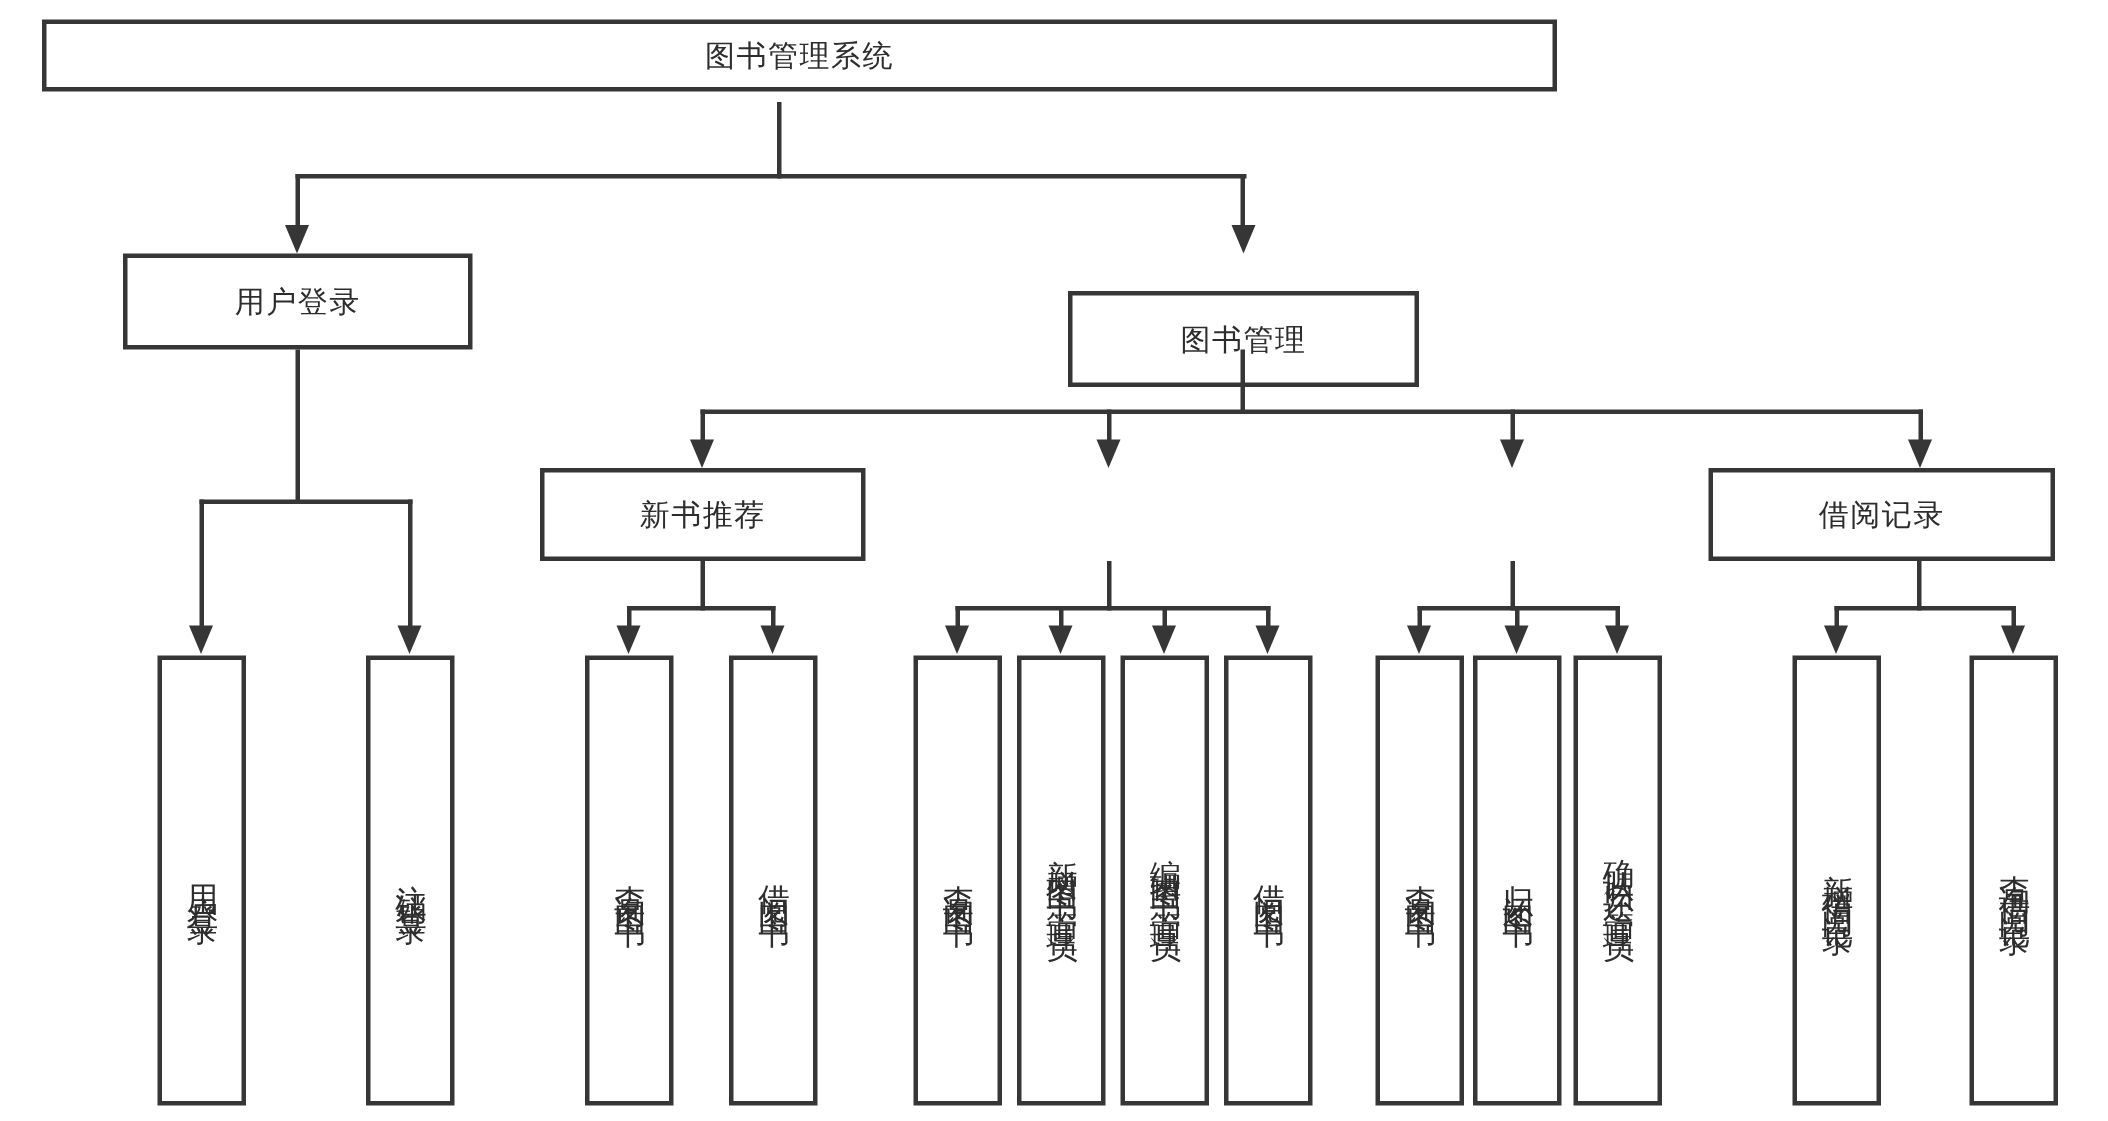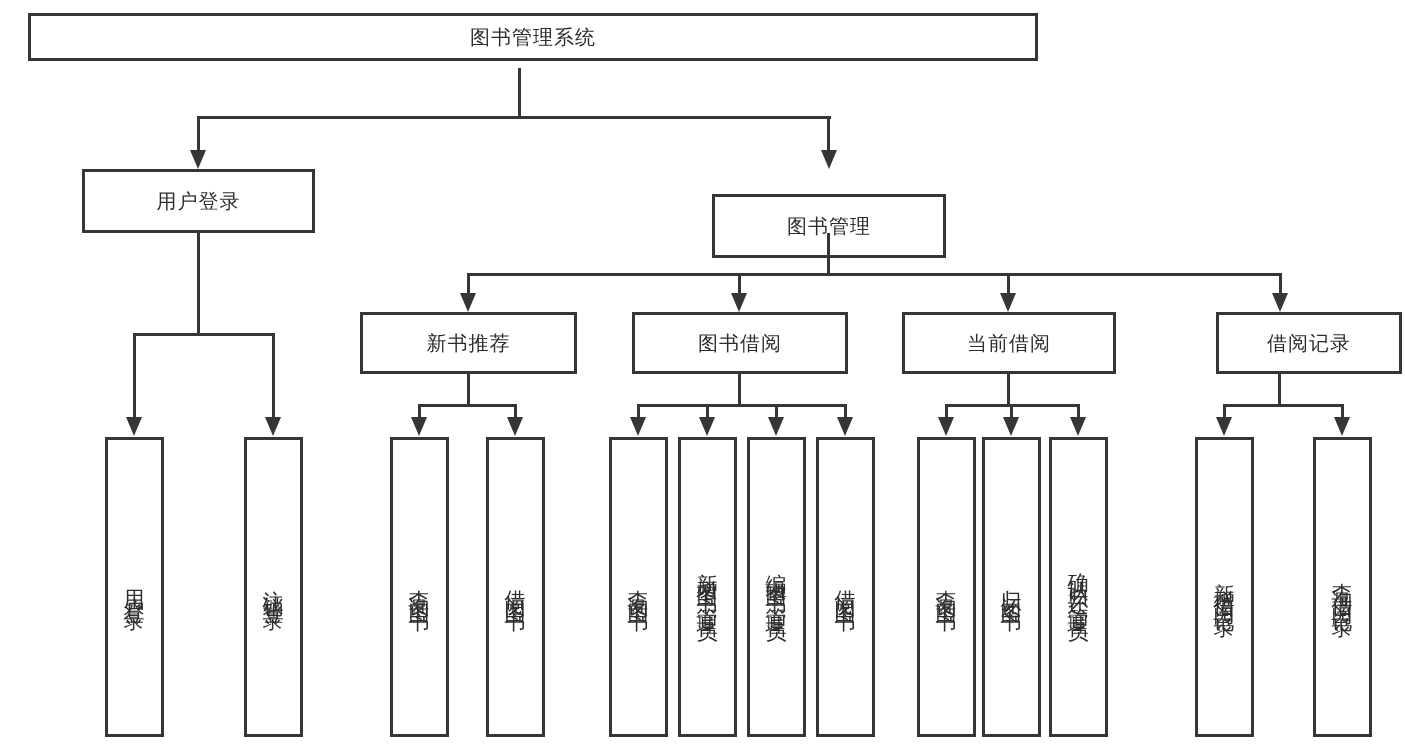--- a/index.html
+++ b/index.html
@@ -68,23 +68,21 @@
   <div class="line" style="left:467px;top:273px;width:3px;height:22px;"></div>
   <div class="line" style="left:738px;top:273px;width:3px;height:22px;"></div>
   <div class="line" style="left:1007px;top:273px;width:3px;height:22px;"></div>
   <div class="line" style="left:1279px;top:273px;width:3px;height:22px;"></div>
   <div class="arrow" style="left:460px;top:293px;"></div>
   <div class="arrow" style="left:731px;top:293px;"></div>
   <div class="arrow" style="left:1000px;top:293px;"></div>
   <div class="arrow" style="left:1272px;top:293px;"></div>
 
   <div class="box" style="left:360px;top:312px;width:217px;height:62px;text-align:right;">新书推荐</div>
-  <div class="box" style="left:632px;top:312px;width:216px;height:62px;">图书借阅</div>
-  <div class="box" style="left:902px;top:312px;width:214px;height:62px;">当前借阅</div>
-  <div class="box" style="left:1216px;top:312px;width:186px;height:62px;text-align:center;">借阅记录</div>
+  <div class="box" style="left:1139px;top:312px;width:231px;height:62px;text-align:center;">借阅记录</div>
 
   <div class="line" style="left:467px;top:374px;width:3px;height:33px;"></div>
   <div class="line" style="left:418px;top:404px;width:99px;height:3px;"></div>
   <div class="line" style="left:418px;top:404px;width:3px;height:16px;"></div>
   <div class="line" style="left:514px;top:404px;width:3px;height:16px;"></div>
   <div class="arrow" style="left:411px;top:417px;"></div>
   <div class="arrow" style="left:507px;top:417px;"></div>
 
   <div class="line" style="left:738px;top:374px;width:3px;height:33px;"></div>
   <div class="line" style="left:637px;top:404px;width:210px;height:3px;"></div>

